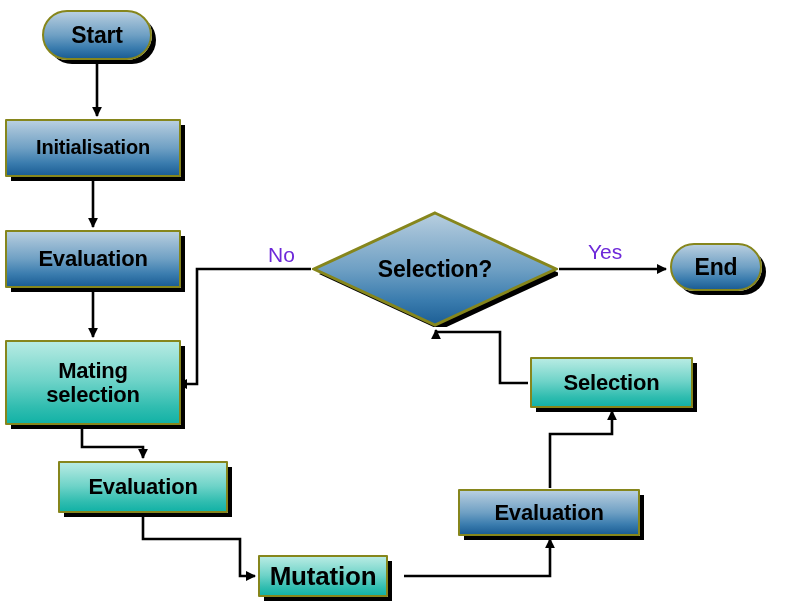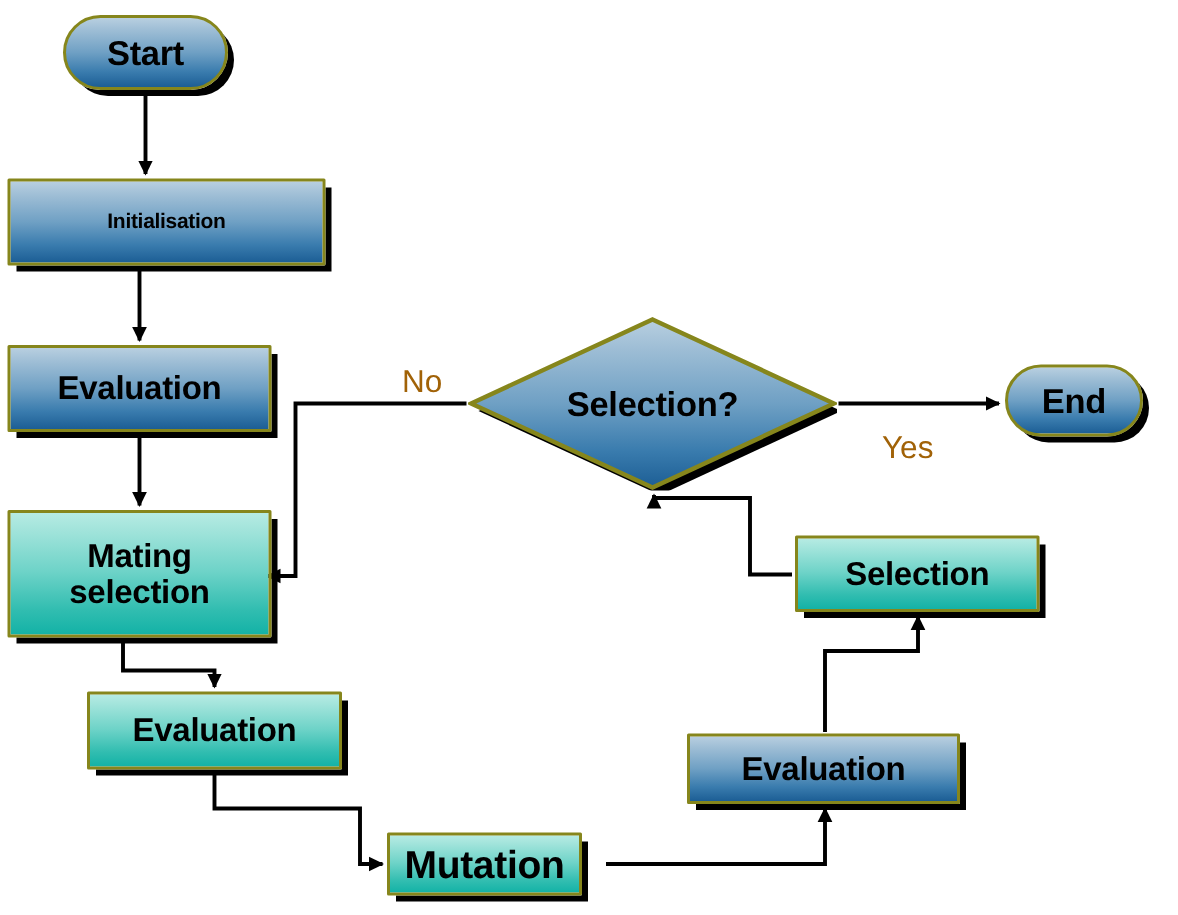--- a/index.html
+++ b/index.html
@@ -64,21 +64,21 @@
     justify-content: center;
     color: #000;
     font-weight: bold;
     font-family: "Liberation Sans", sans-serif;
     letter-spacing: -0.2px;
     z-index: 2;
     pointer-events: none;
   }
   .edge-label {
     position: absolute;
-    color: #a16207;
+    color: #6d28d9;
     font-family: "Liberation Sans", sans-serif;
     font-weight: normal;
     z-index: 4;
     white-space: nowrap;
   }
 </style>
 </head>
 <body>
 
 <div id="canvas">
@@ -106,21 +106,21 @@
         <polyline points="528,383 500,383 500,332 436,332 436,330" marker-end="url(#ah-up)"></polyline>
         <polyline points="311,269 197,269 197,384 178,384" marker-end="url(#ah-right)"></polyline>
         <polyline points="559,269 666,269" marker-end="url(#ah-right)"></polyline>
       </g>
   </svg>
 
   <div id="node-layer">
       <div class="node blue oval" style="left: 42px; top: 10px; width: 110px; height: 50px; font-size: 23px; text-align: right;">
         <span style="white-space: pre-line;">Start</span>
       </div>
-      <div class="node blue rect" style="left: 5px; top: 119px; width: 212px; height: 58px; font-size: 14px;">
+      <div class="node blue rect" style="left: 5px; top: 119px; width: 176px; height: 58px; font-size: 20px;">
         <span style="white-space: pre-line;">Initialisation</span>
       </div>
       <div class="node blue rect" style="left: 5px; top: 230px; width: 176px; height: 58px; font-size: 22px;">
         <span style="white-space: pre-line;">Evaluation</span>
       </div>
       <div class="node teal rect" style="left: 5px; top: 340px; width: 176px; height: 85px; font-size: 22px;">
         <span style="white-space: pre-line;">Mating
 selection</span>
       </div>
       <div class="node teal rect" style="left: 58px; top: 461px; width: 170px; height: 52px; font-size: 22px;">
@@ -151,16 +151,16 @@
       <div class="node teal rect" style="left: 530px; top: 357px; width: 163px; height: 51px; font-size: 22px;">
         <span style="white-space: pre-line;">Selection</span>
       </div>
       <div class="node blue rect" style="left: 458px; top: 489px; width: 182px; height: 47px; font-size: 22px;">
         <span style="white-space: pre-line;">Evaluation</span>
       </div>
     </div>
 
   <div id="label-layer">
       <div class="edge-label" style="left: 268px; top: 243px; font-size: 21px;">No</div>
-      <div class="edge-label" style="left: 588px; top: 240px; font-size: 21px; margin-top: 47px;">Yes</div>
+      <div class="edge-label" style="left: 588px; top: 240px; font-size: 21px;">Yes</div>
     </div>
 
 </div>
 
 </body></html>

